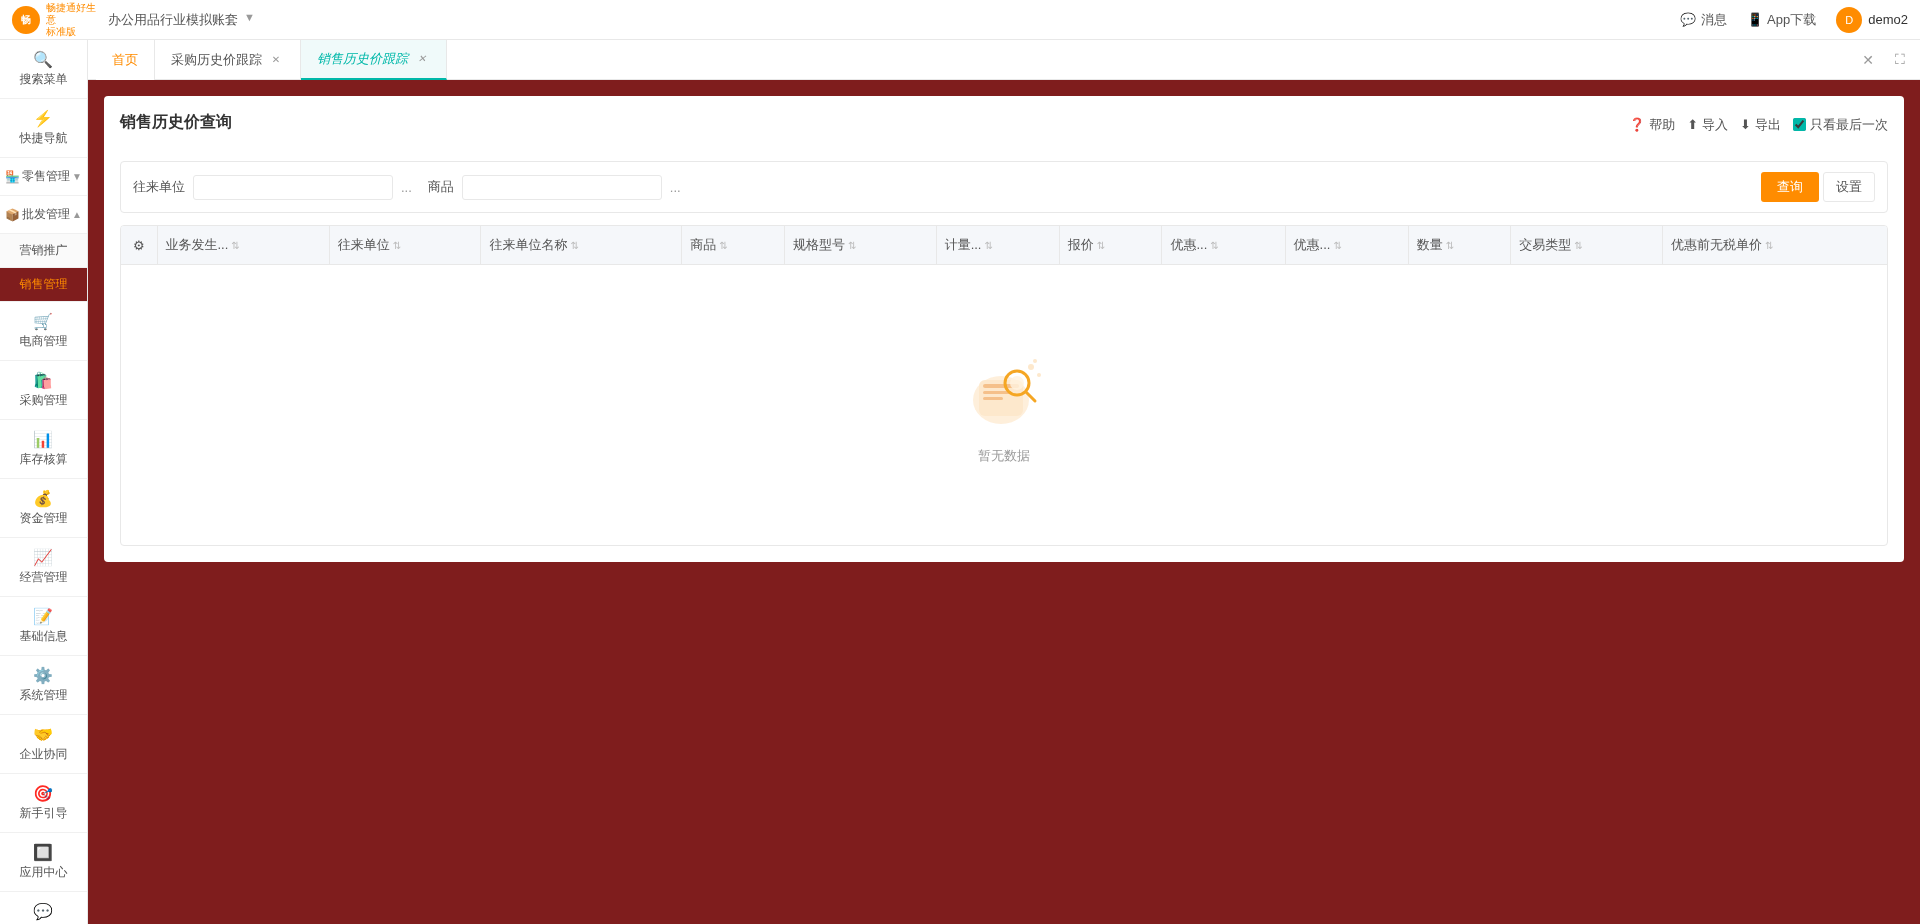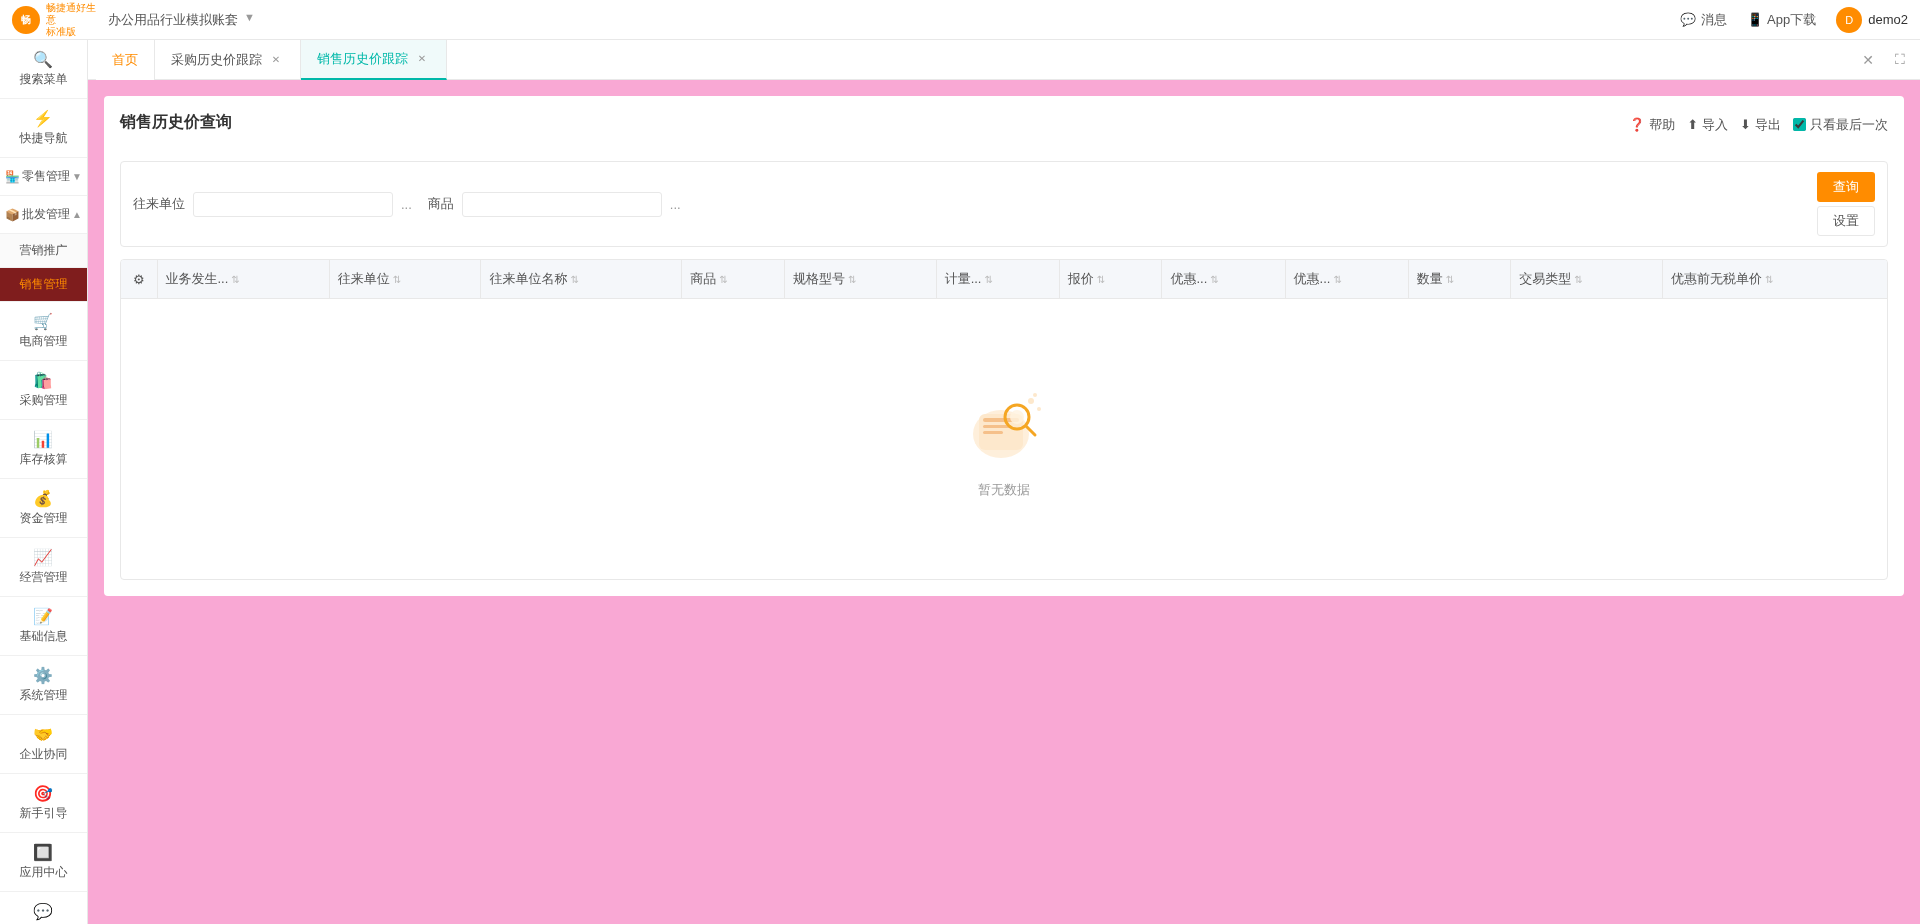--- a/index.html
+++ b/index.html
@@ -176,20 +176,21 @@
       white-space: nowrap;
     }
     .tab.home-tab {
       background: #fff;
       color: #ff8c00;
     }
     .tab.active {
       background: #f0fafa;
       color: #00b8a9;
       border-bottom: 2px solid #00b8a9;
+      font-style: italic;
     }
     .tab .close-btn {
       width: 16px;
       height: 16px;
       display: flex;
       align-items: center;
       justify-content: center;
       border-radius: 50%;
       font-size: 10px;
       color: #999;
@@ -209,21 +210,21 @@
       cursor: pointer;
       color: #999;
       font-size: 14px;
     }
 
     
     .page-content {
       flex: 1;
       padding: 16px;
       overflow-y: auto;
-      background: #f9a8d4;
+      background: #7f1d1d;
     }
     .page-card {
       background: #fff;
       border-radius: 4px;
       padding: 16px;
     }
     .page-title {
       font-size: 16px;
       font-weight: bold;
       color: #333;
@@ -557,21 +558,21 @@
             <input class="filter-input" type="text" value="" style="">
             <span class="filter-dots">...</span>
           </div>
 
           <div class="filter-input-group">
             <span class="filter-label">商品</span>
             <input class="filter-input" type="text" value="" style="">
             <span class="filter-dots">...</span>
           </div>
 
-          <div style="display:flex;flex-direction:column;gap:4px;margin-left:auto;border-radius:11px;">
+          <div style="display:flex;flex-direction:row;gap:4px;margin-left:auto;border-radius:11px;">
             <button class="search-btn">查询</button>
             <button class="settings-btn">设置</button>
           </div>
         </div>
 
         <div class="table-wrapper">
           <table>
             <thead>
               <tr>
                 <th class="th-settings">

